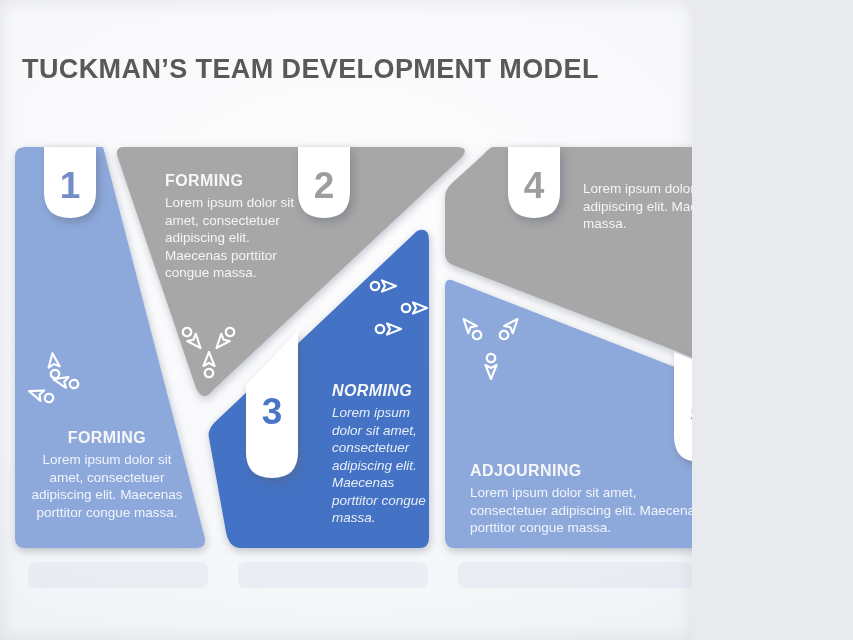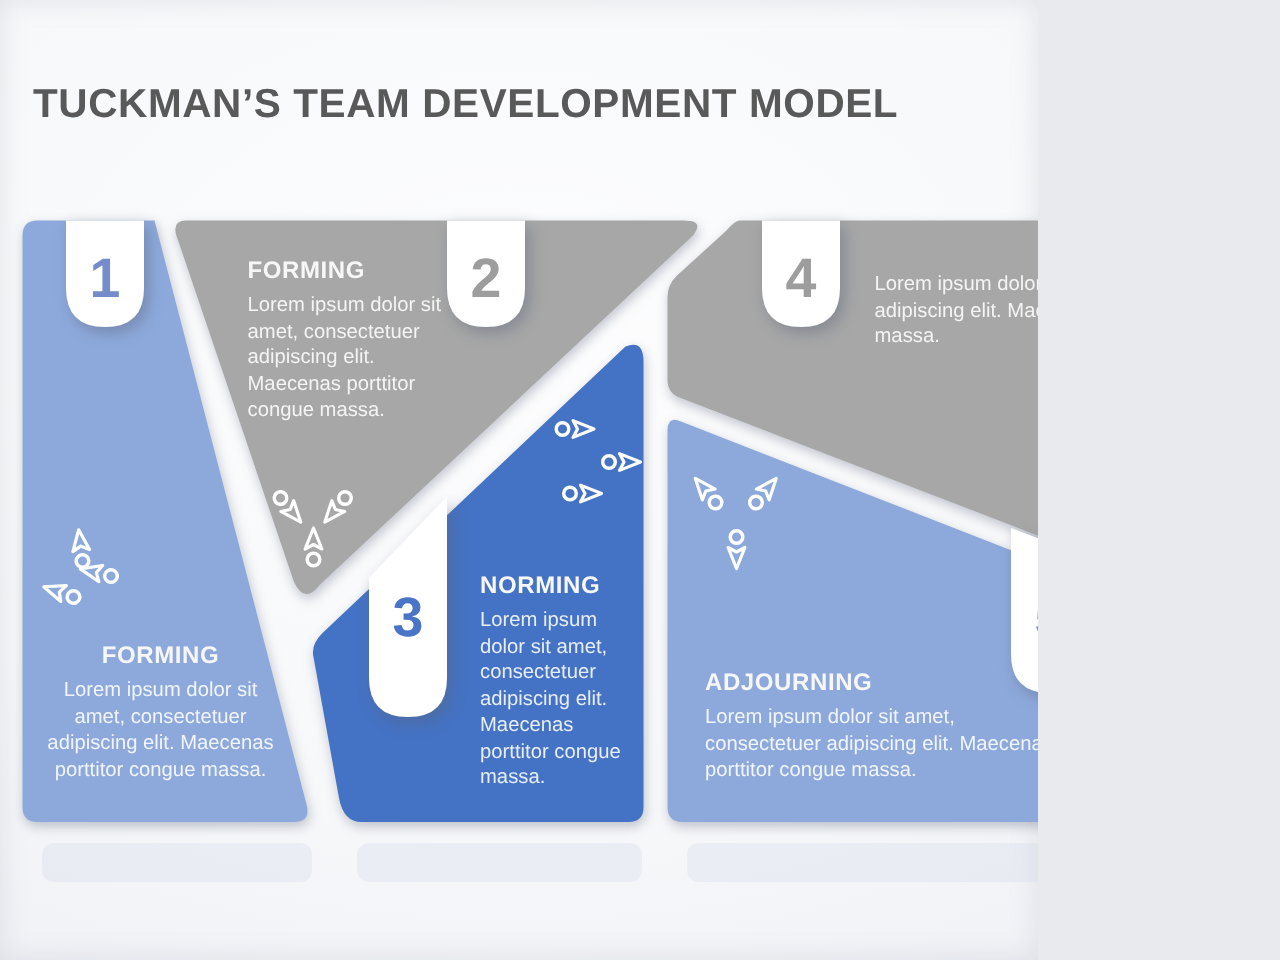--- a/index.html
+++ b/index.html
@@ -97,27 +97,27 @@
   <div class="stage-text" style="left:28px;top:429px;width:158px;text-align:center;">
     <h3 class="stage-name">FORMING</h3>
     <p class="stage-desc">Lorem ipsum dolor sit amet, consectetuer adipiscing elit. Maecenas porttitor congue massa.</p>
   </div>
 
   <div class="stage-text" style="left:165px;top:172px;width:135px;">
     <h3 class="stage-name">FORMING</h3>
     <p class="stage-desc">Lorem ipsum dolor sit amet, consectetuer adipiscing elit. Maecenas porttitor congue massa.</p>
   </div>
 
-  <div class="stage-text" style="left:320px;top:382px;width:98px;">
+  <div class="stage-text" style="left:332px;top:382px;width:98px;font-style:italic;">
     <h3 class="stage-name">NORMING</h3>
     <p class="stage-desc">Lorem ipsum dolor sit amet, consectetuer adipiscing elit. Maecenas porttitor congue massa.</p>
   </div>
 
   <div class="stage-text" style="left:583px;top:180px;width:262px;">
     <p class="stage-desc">Lorem ipsum dolor sit amet, consectetuer adipiscing elit. Maecenas porttitor congue massa.</p>
   </div>
 
-  <div class="stage-text" style="left:470px;top:447px;width:232px;">
+  <div class="stage-text" style="left:470px;top:462px;width:232px;">
     <h3 class="stage-name">ADJOURNING</h3>
     <p class="stage-desc">Lorem ipsum dolor sit amet, consectetuer adipiscing elit. Maecenas porttitor congue massa.</p>
   </div>
 
 </div>
 
 </body></html>

